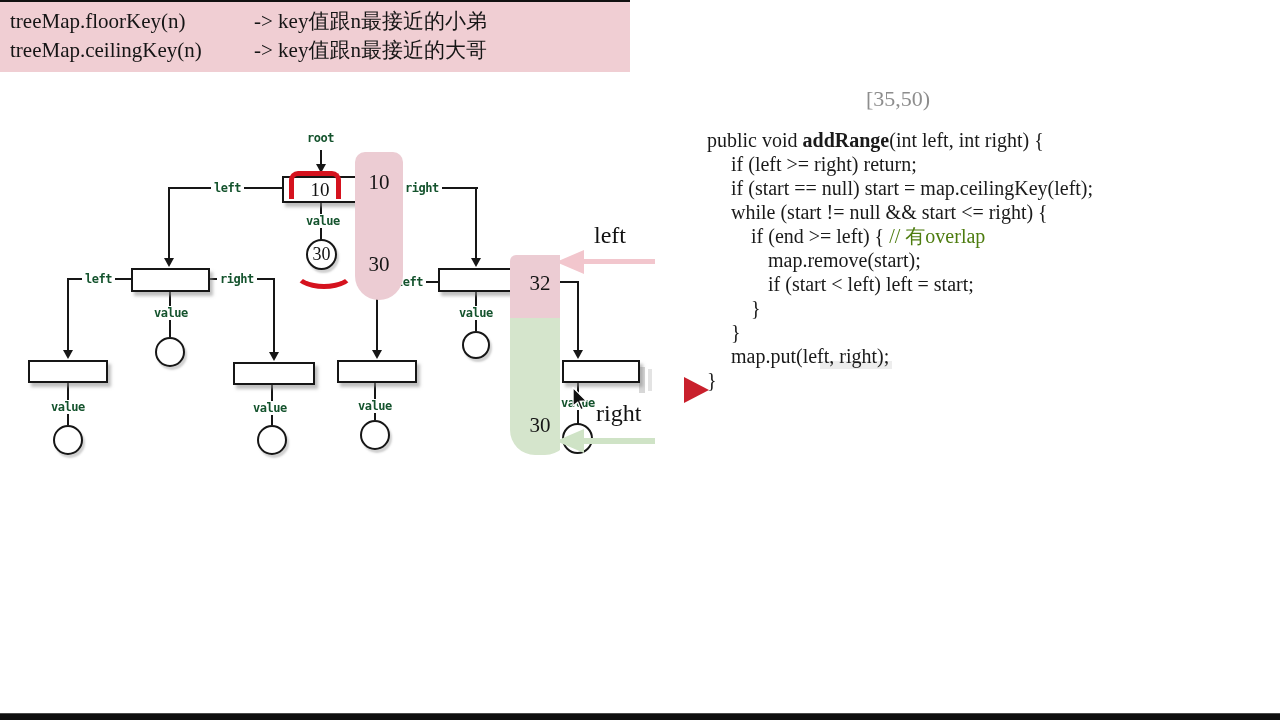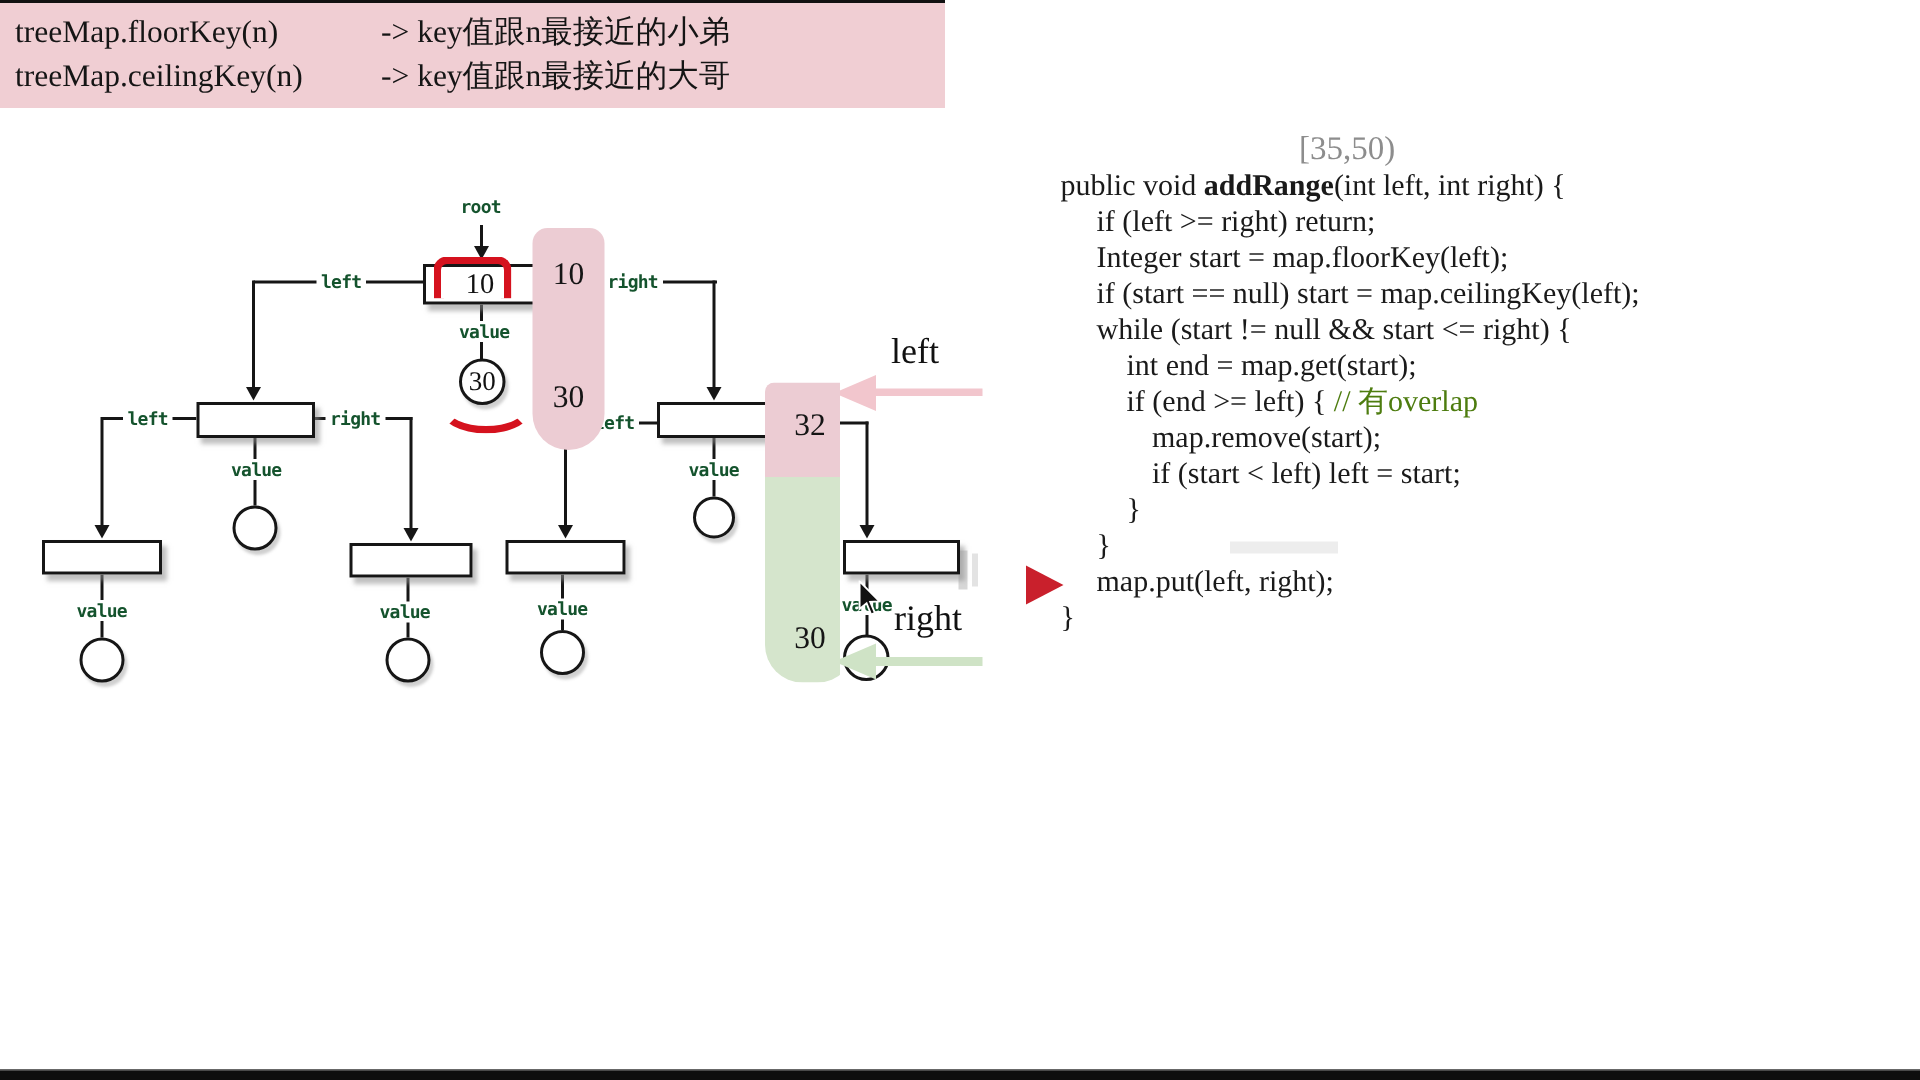--- a/index.html
+++ b/index.html
@@ -46,21 +46,21 @@
               border-top:12px solid transparent; border-bottom:12px solid transparent; }
   #ptr-left-shaft { left:584px; top:259px; width:71px; height:5px; background:#f2c6cd; }
   #ptr-left-head  { left:556px; top:250px; border-right:28px solid #f2c6cd; }
   #ptr-right-shaft{ left:584px; top:438px; width:71px; height:6px; background:#cfe3c6; }
   #ptr-right-head { left:556px; top:429px; border-right:28px solid #cfe3c6; }
   .big-label { position:absolute; font-size:24px; color:#111; z-index:4; }
   .artifact { position:absolute; z-index:0; }
 
   
   #range-label { left:866px; top:86px; font-size:22px; color:#8d8d8d; z-index:2; }
-  #code { left:707px; top:112px; width:560px; font-size:20px; line-height:24px;
+  #code { left:707px; top:128px; width:560px; font-size:20px; line-height:24px;
           color:#1a1a1a; z-index:2; }
   .cl { white-space:pre; }
   .i1 { padding-left:24px; } .i2 { padding-left:44px; } .i3 { padding-left:61px; }
   .bold { font-weight:bold; }
   .comment { color:#4d7c0f; }
   #marker { left:684px; top:377px; width:0; height:0; z-index:3;
             border-top:13px solid transparent; border-bottom:13px solid transparent;
             border-left:25px solid #c9202c; }
 
   
@@ -163,24 +163,22 @@
 <div class="big-label" style="left:596px;top:400px;">right</div>
 
 <div class="artifact" style="left:639px;top:367px;width:6px;height:26px;background:#d7d7d7;"></div>
 <div class="artifact" style="left:648px;top:369px;width:4px;height:22px;background:#e3e3e3;"></div>
 <div class="artifact" style="left:820px;top:361px;width:72px;height:8px;background:#ededed;"></div>
 
 <div class="abs" id="range-label">[35,50)</div>
 <div class="abs" id="code">
   <div class="cl"><span>public void </span><span class="bold">addRange</span><span>(int left, int right) {</span></div>
   <div class="cl i1">if (left &gt;= right) return;</div>
-  <div class="cl i1">Integer start = map.floorKey(left);</div>
   <div class="cl i1">if (start == null) start = map.ceilingKey(left);</div>
   <div class="cl i1">while (start != null &amp;&amp; start &lt;= right) {</div>
-  <div class="cl i2">int end = map.get(start);</div>
   <div class="cl i2"><span>if (end &gt;= left) { </span><span class="comment">// 有overlap</span></div>
   <div class="cl i3">map.remove(start);</div>
   <div class="cl i3">if (start &lt; left) left = start;</div>
   <div class="cl i2">}</div>
   <div class="cl i1">}</div>
   <div class="cl i1">map.put(left, right);</div>
   <div class="cl">}</div>
 </div>
 <div class="abs" id="marker"></div>
 

